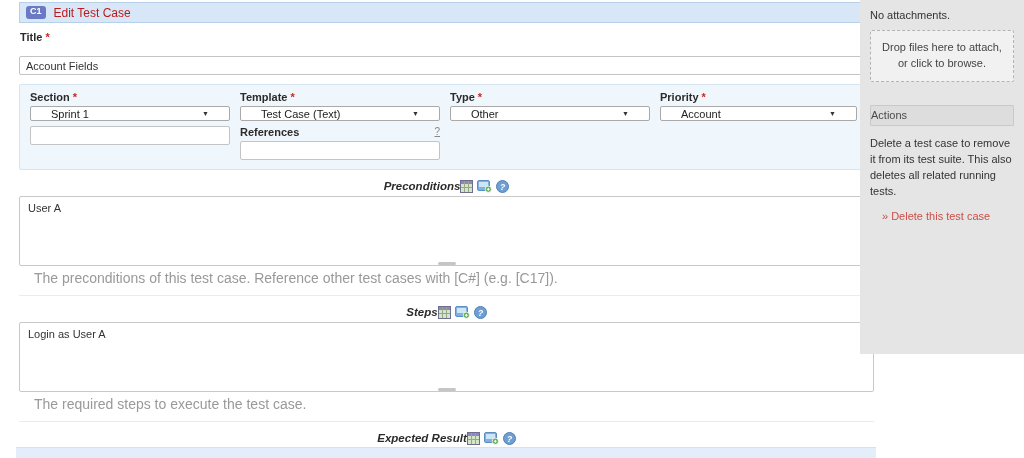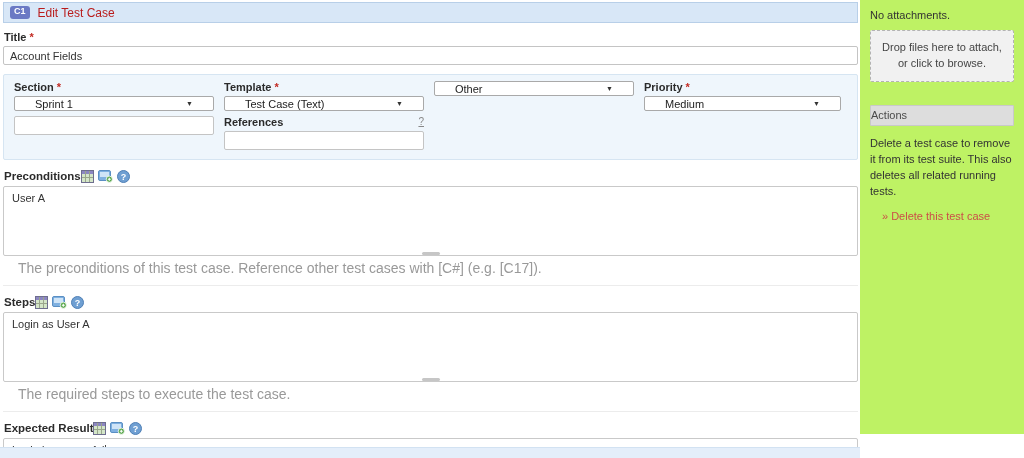--- a/index.html
+++ b/index.html
@@ -4,36 +4,36 @@
 <style>
   * { box-sizing: border-box; margin: 0; padding: 0; }
   html,body { width: 1024px; height: 458px; }
   body {
     font-family: "Liberation Sans", "DejaVu Sans", sans-serif;
     font-size: 11px; color: #333; background: #fff; overflow: hidden;
   }
   .page { position: relative; width: 1024px; height: 458px; background: #fff; }
 
   
-  .content { position: absolute; left: 0; top: 0; width: 860px; height: 458px; padding: 2px 2px 0 3px; background: #fff; }
+  .content { position: absolute; left: 16px; top: 0; width: 860px; height: 458px; padding: 2px 2px 0 3px; background: #fff; }
 
   .header-bar {
     height: 21px; background: #d8e7f7; border: 1px solid #b8cfe8;
     display: flex; align-items: center; padding: 0 6px; gap: 8px;
   }
   .badge {
     background: #6b79c4; color: #fff; font-size: 9px; font-weight: bold;
     padding: 1px 4px 2px; border-radius: 3px; line-height: 1.1;
   }
   .header-title { color: #b91c1c; font-size: 12px; }
 
   .lbl { font-weight: bold; color: #2b2b2b; font-size: 11px; line-height: 12px; }
   .req { color: #c22a22; margin-left: 3px; font-weight: bold; }
 
-  .title-row { margin: 8px 1px 3px; }
+  .title-row { margin: 8px 1px 13px; }
   .text-input {
     width: 100%; height: 19px; border: 1px solid #c4c4c4; background: #fff;
     font-family: inherit; font-size: 11px; color: #333; padding: 2px 6px; border-radius: 2px;
   }
 
   .form-box {
     margin-top: 9px; background: #eff6fc; border: 1px solid #d6e5f2;
     padding: 6px 10px 9px; border-radius: 2px;
   }
   .grid-row { display: grid; grid-template-columns: 210px 210px 210px 1fr; }
@@ -43,42 +43,42 @@
   .select {
     height: 15px; background: #fff; border: 1px solid #a9a9a9; border-radius: 2px;
     display: flex; align-items: center; justify-content: space-between;
     padding: 0 20px; cursor: default; color: #222;
   }
   .select .arrow { font-size: 7px; color: #333; margin-left: 4px; }
   .help-q { color: #888; font-size: 10px; text-decoration: underline; cursor: pointer; }
 
   .section-block { margin-top: 9px; }
   .section-block.ruled { border-bottom: 1px solid #ececec; padding-bottom: 9px; }
-  .section-head { display: flex; justify-content: flex-start; align-items: center; margin: 0 1px 3px; }
+  .section-head { display: flex; justify-content: center; align-items: center; margin: 0 1px 3px; font-style: italic; }
   .section-head .lbl { font-size: 11.5px; }
   .icon-row { display: flex; align-items: center; gap: 4px; }
   .icon-btn { display: inline-flex; cursor: pointer; line-height: 0; }
 
   .textbox {
     position: relative; height: 70px; background: #fff; border: 1px solid #c9c9c9;
     border-radius: 2px; padding: 5px 8px; color: #333; overflow: hidden; cursor: text;
   }
   .grip {
     position: absolute; bottom: 0px; left: 50%; margin-left: -9px;
     width: 18px; height: 3px; background: #c6c6c6; border-radius: 2px;
   }
   .caret { display: inline-block; width: 1px; height: 11px; background: #444; vertical-align: text-bottom; margin-left: 1px; }
   .hint { color: #999; font-size: 14px; margin: 4px 15px 0; }
 
   .bottom-strip { position: absolute; left: 0; bottom: 0; width: 860px; height: 11px; background: #e4eefa; border-top: 1px solid #d2e2f2; }
 
   
   .sidebar {
-    position: absolute; left: 860px; top: 0; width: 164px; height: 434px;
-    background: #bef264; padding: 9px 10px; color: #333;
+    position: absolute; left: 860px; top: 0; width: 164px; height: 354px;
+    background: #e5e5e5; padding: 9px 10px; color: #333;
   }
   .attach-status { margin-bottom: 9px; }
   .dropzone {
     border: 1px dashed #b3b3b3; background: #f1f1f1; border-radius: 2px;
     padding: 9px 8px; text-align: center; color: #444; line-height: 1.45; cursor: pointer;
   }
   .actions-header {
     margin-top: 23px; background: #dddddd; border: 1px solid #c9c9c9;
     padding: 3px 0 4px; color: #4a4a4a; border-radius: 1px;
   }
@@ -116,31 +116,34 @@
         <div class="cell">
           <div class="lblrow">
               <span class="lbl"><span>Template</span><span class="req">*</span></span>
             </div>
           <div class="select">
             <span>Test Case (Text)</span>
             <span class="arrow">▼</span>
           </div>
         </div>
         <div class="cell">
+          <div class="lblrow">
+              <span class="lbl"><span>Type</span><span class="req">*</span></span>
+            </div>
           <div class="select">
             <span>Other</span>
             <span class="arrow">▼</span>
           </div>
         </div>
         <div class="cell" style="padding-right:6px">
           <div class="lblrow">
               <span class="lbl"><span>Priority</span><span class="req">*</span></span>
             </div>
           <div class="select">
-            <span>Medium</span>
+            <span>Account</span>
             <span class="arrow">▼</span>
           </div>
         </div>
       </div>
 
       <div class="grid-row">
         <div class="cell">
           <input class="text-input" style="height: 19px;" type="text" value="">
         </div>
         <div class="cell">

